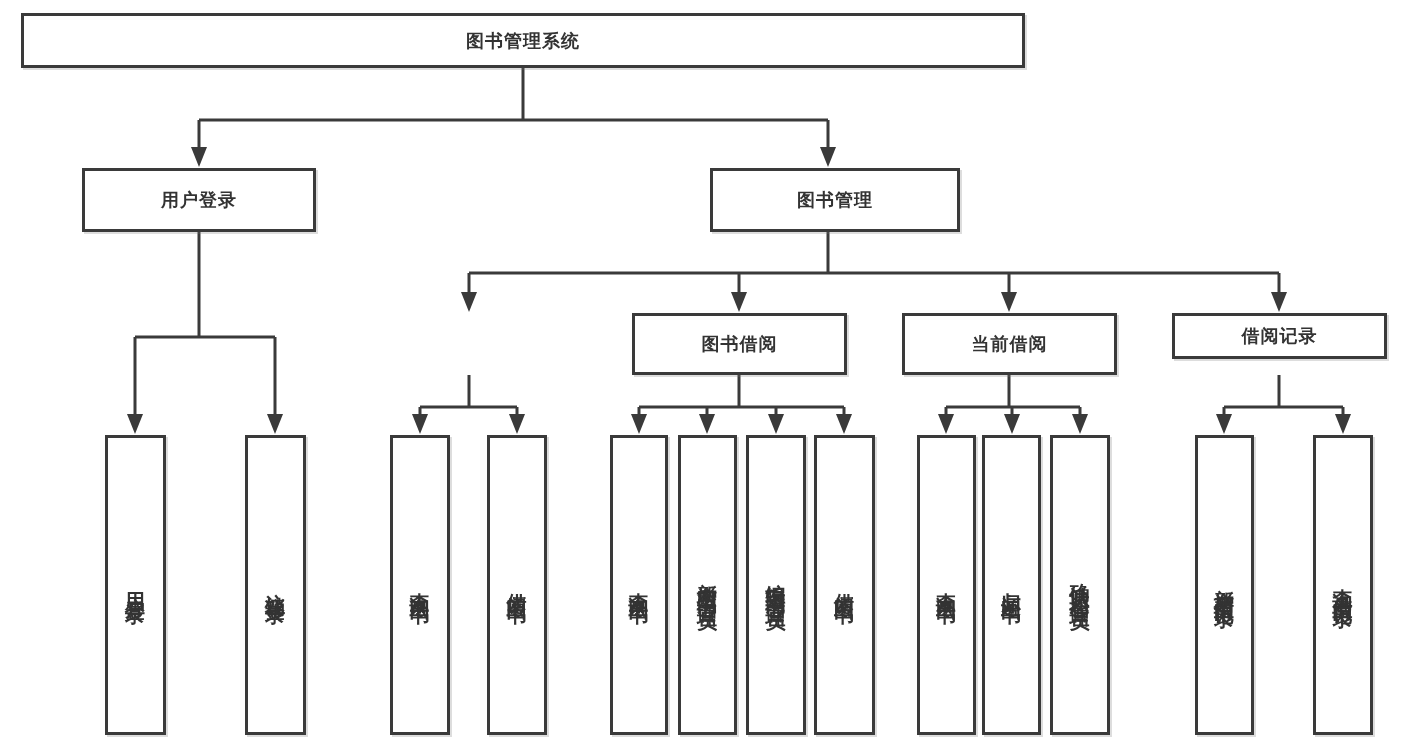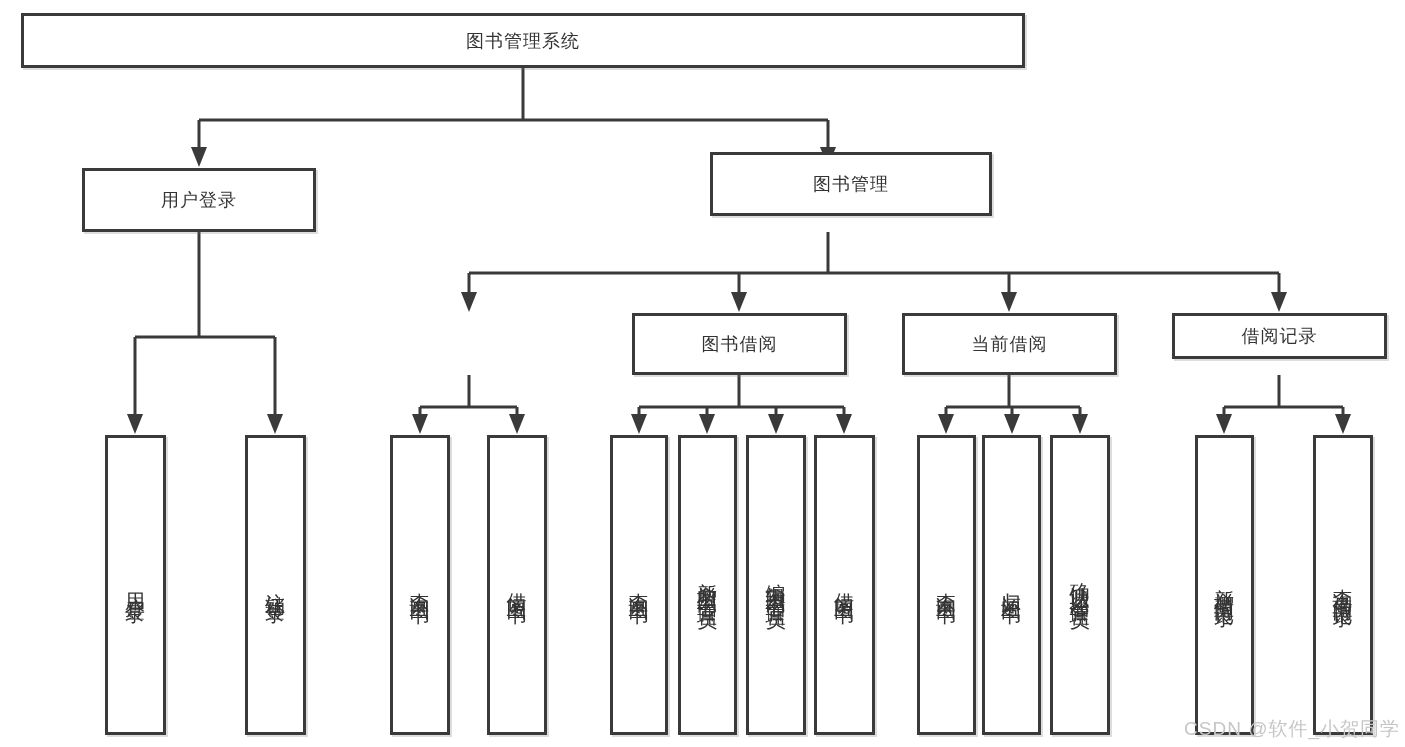--- a/index.html
+++ b/index.html
@@ -27,20 +27,21 @@
     background: #ffffff;
     border: 3px solid #3a3a3a;
     box-shadow: 2px 2px 0 rgba(120,120,120,0.25);
     display: flex;
     align-items: center;
     justify-content: center;
     color: #333333;
     font-size: 18px;
     letter-spacing: 1px;
     text-align: center;
+    font-weight: bold;
   }
   .leaf span {
     writing-mode: vertical-rl;
     text-orientation: mixed;
     font-size: 20px;
     letter-spacing: 4px;
     line-height: 1;
     color: #333333;
   }
   .watermark {
@@ -99,21 +100,21 @@
     </g>
   </svg>
 
   <div class="node" style="left:21px; top:13px; width:1004px; height:55px;">
     <span>图书管理系统</span>
   </div>
 
   <div class="node" style="left:82px; top:168px; width:234px; height:64px;">
     <span>用户登录</span>
   </div>
-  <div class="node" style="left:710px; top:152px; width:282px; height:64px;">
+  <div class="node" style="left:710px; top:168px; width:250px; height:64px;">
     <span>图书管理</span>
   </div>
 
   <div class="node" style="left:902px; top:313px; width:215px; height:62px;">
     <span>当前借阅</span>
   </div>
   <div class="node" style="left:632px; top:313px; width:215px; height:62px;">
     <span>图书借阅</span>
   </div>
   <div class="node" style="left:1172px; top:313px; width:215px; height:46px;">
@@ -157,15 +158,14 @@
     <span>确认归还（管理员）</span>
   </div>
 
   <div class="node leaf" style="left:1195px; top:435px; width:59px; height:300px;">
     <span>新增借阅记录</span>
   </div>
   <div class="node leaf" style="left:1313px; top:435px; width:60px; height:300px;">
     <span>查询借阅记录</span>
   </div>
 
-  <div class="watermark">CSDN @软件_小贺同学</div>
 
 </div>
 
 </body></html>

